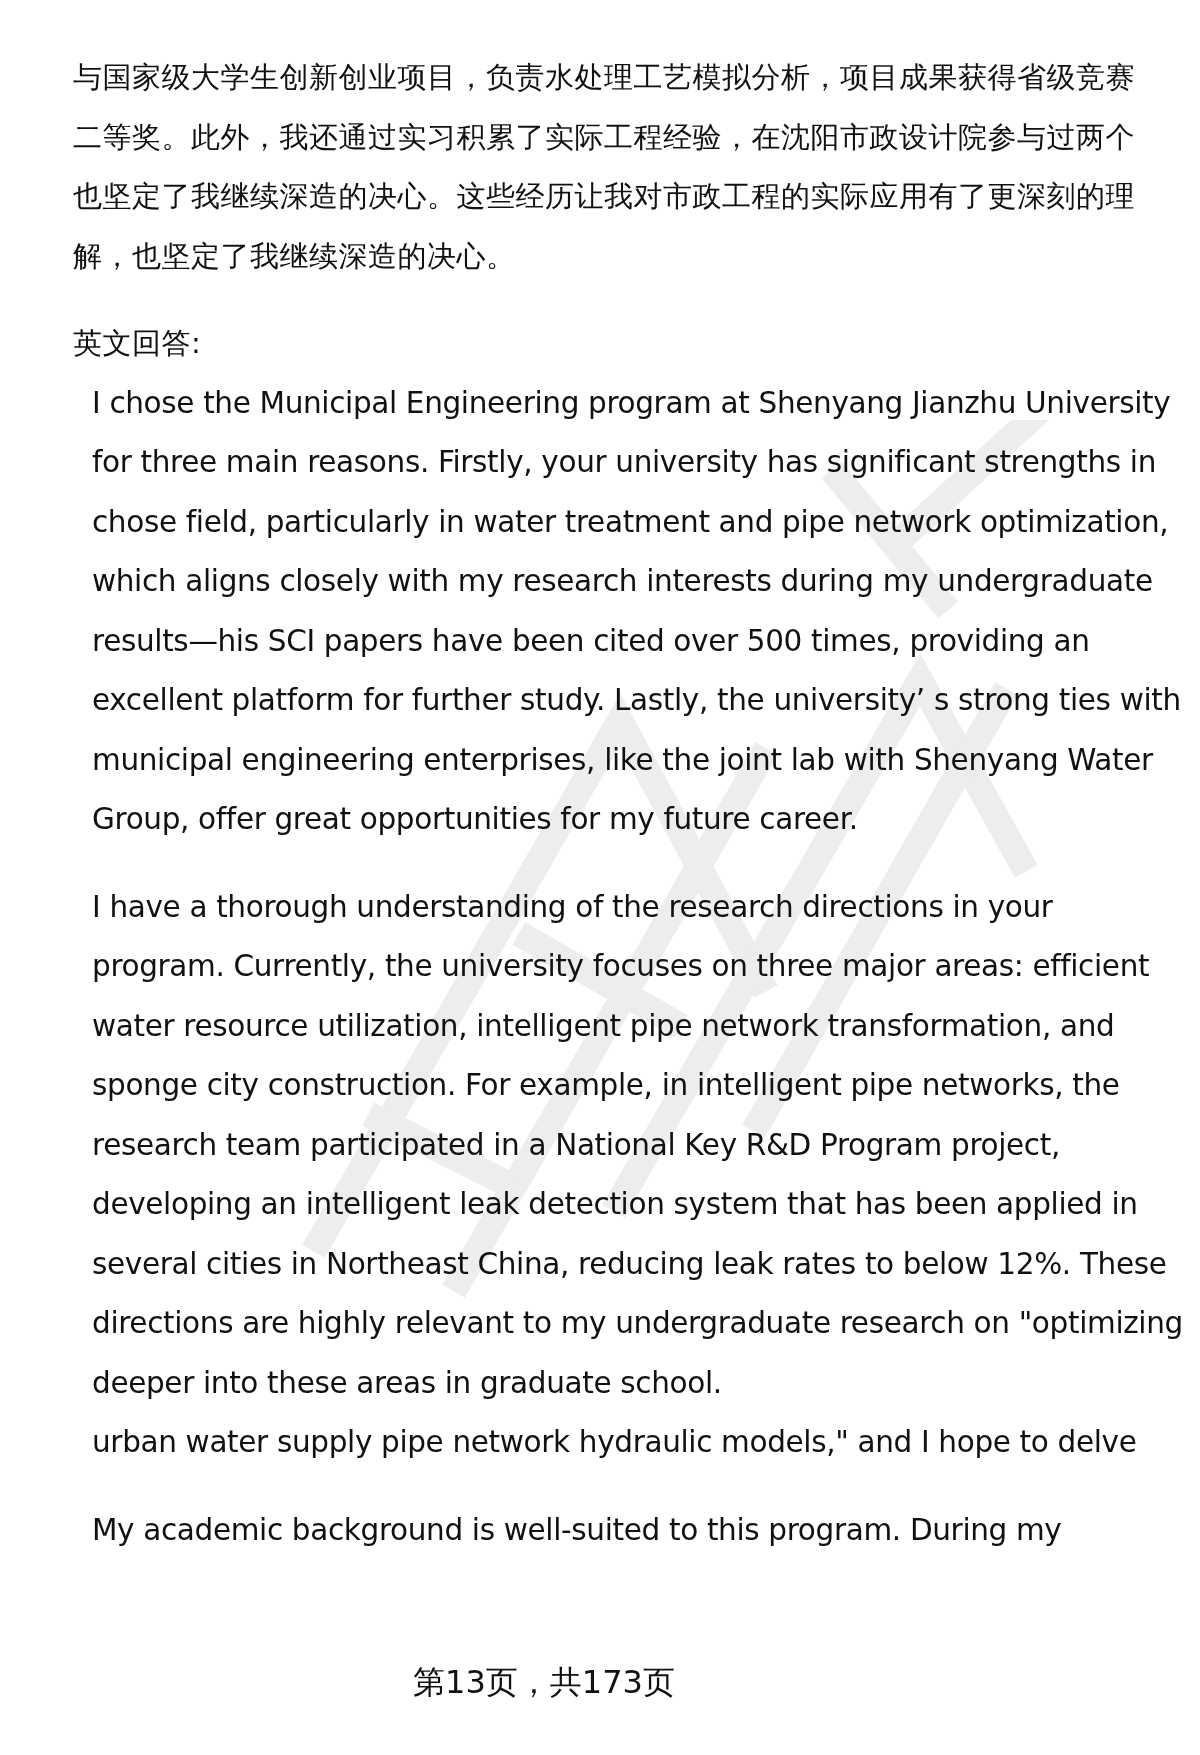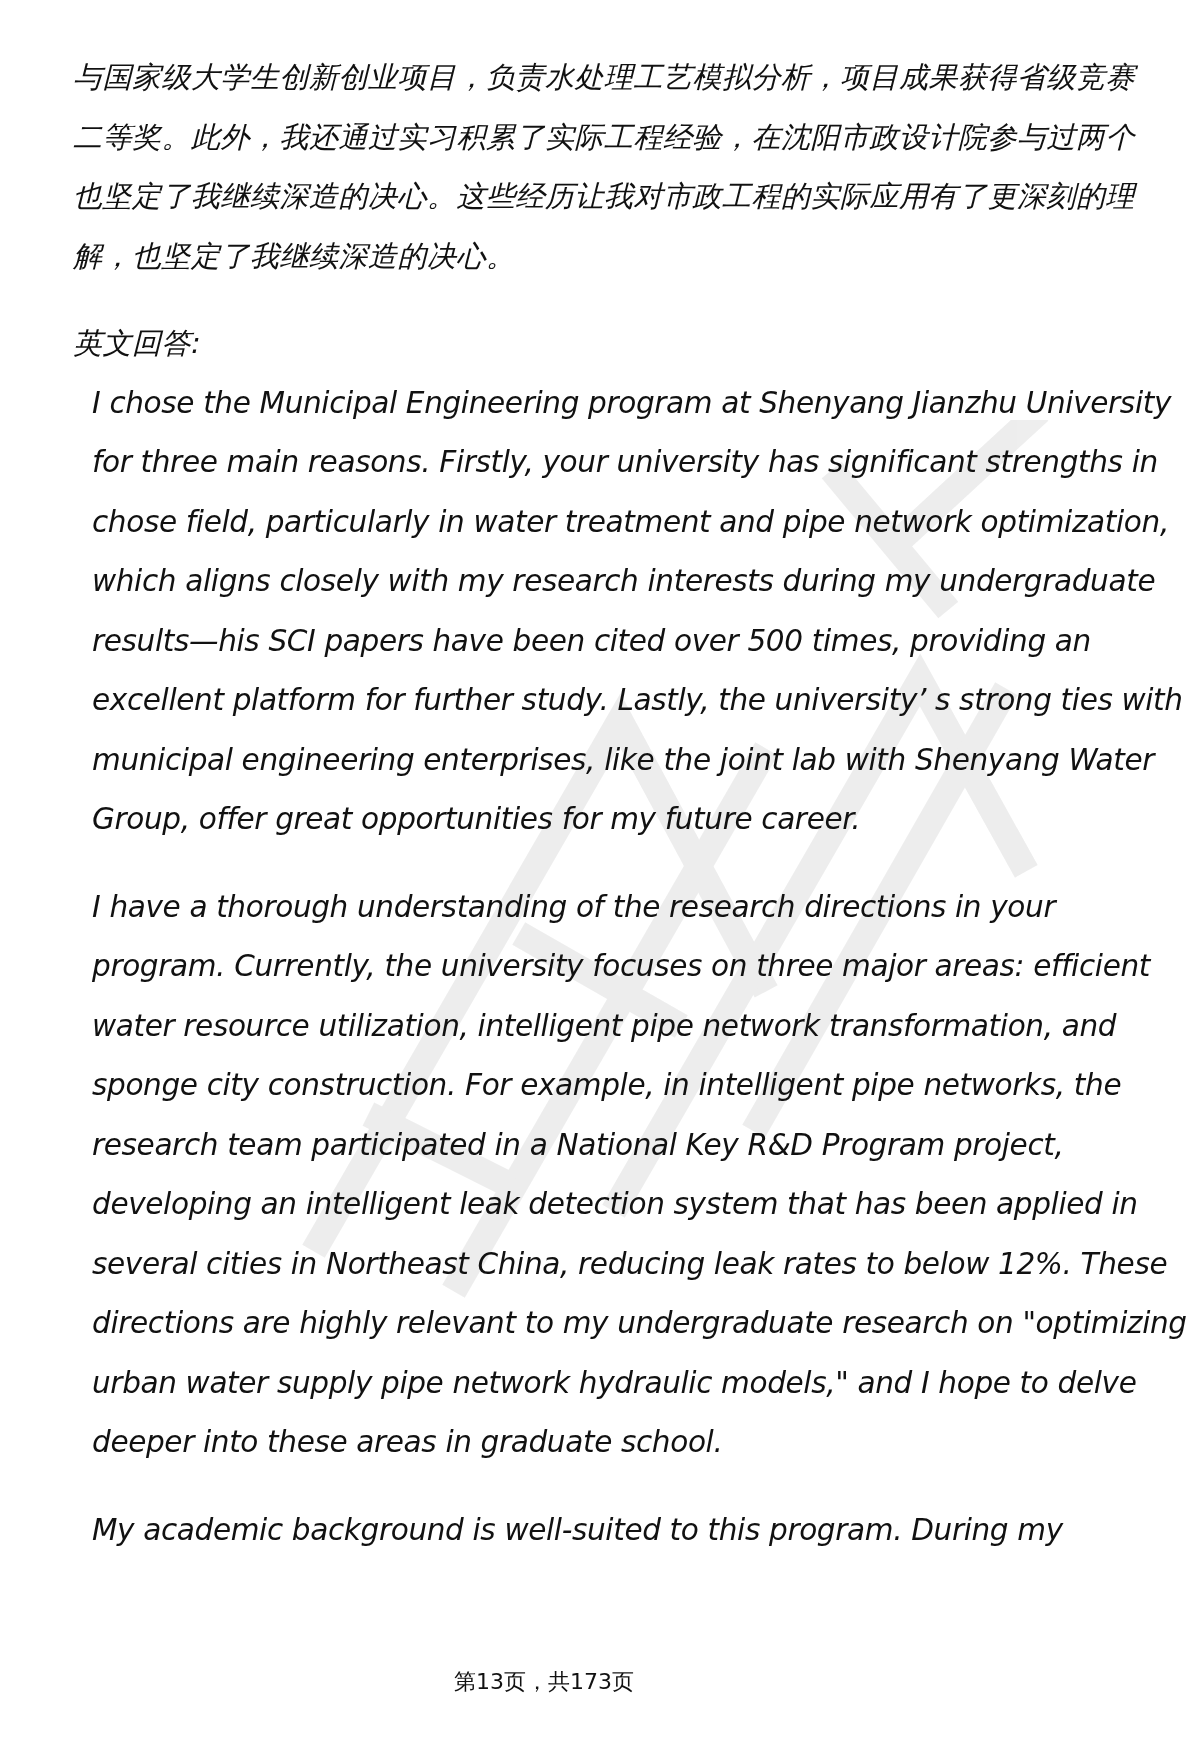--- a/index.html
+++ b/index.html
@@ -23,21 +23,20 @@
       height: 900px;
       pointer-events: none;
       z-index: 0;
     }
     .page {
       position: absolute;
       left: 73px;
       top: 48px;
       width: 1080px;
       z-index: 1;
-      font-style: italic;
     }
     .line {
       font-size: 29px;
       line-height: 59.5px;
       white-space: nowrap;
       letter-spacing: 0px;
     }
     .cjk {
       font-size: 29px;
       letter-spacing: 0.5px;
@@ -49,21 +48,21 @@
     }
     .para-gap {
       height: 28px;
     }
     .footer {
       position: absolute;
       top: 1662px;
       left: 0;
       width: 1088px;
       text-align: center;
-      font-size: 22px;
+      font-size: 32px;
       line-height: 40px;
       color: #111111;
       z-index: 1;
     }
   </style>
 </head>
 <body>
 
 <svg class="watermark" viewBox="0 0 900 900">
   <g fill="none" stroke="#ececec" stroke-width="26" stroke-linecap="square" opacity="0.9">
@@ -106,22 +105,22 @@
 
   <div>
     <div class="line en">I have a thorough understanding of the research directions in your</div>
     <div class="line en">program. Currently, the university focuses on three major areas: efficient</div>
     <div class="line en">water resource utilization, intelligent pipe network transformation, and</div>
     <div class="line en">sponge city construction. For example, in intelligent pipe networks, the</div>
     <div class="line en">research team participated in a National Key R&amp;D Program project,</div>
     <div class="line en">developing an intelligent leak detection system that has been applied in</div>
     <div class="line en">several cities in Northeast China, reducing leak rates to below 12%. These</div>
     <div class="line en">directions are highly relevant to my undergraduate research on "optimizing</div>
+    <div class="line en">deeper into these areas in graduate school.</div>
     <div class="line en">urban water supply pipe network hydraulic models," and I hope to delve</div>
-    <div class="line en">deeper into these areas in graduate school.</div>
   </div>
 
   <div class="para-gap"></div>
 
   <div>
     <div class="line en">My academic background is well-suited to this program. During my</div>
   </div>
 </div>
 
 <div class="footer">第13页，共173页</div>

